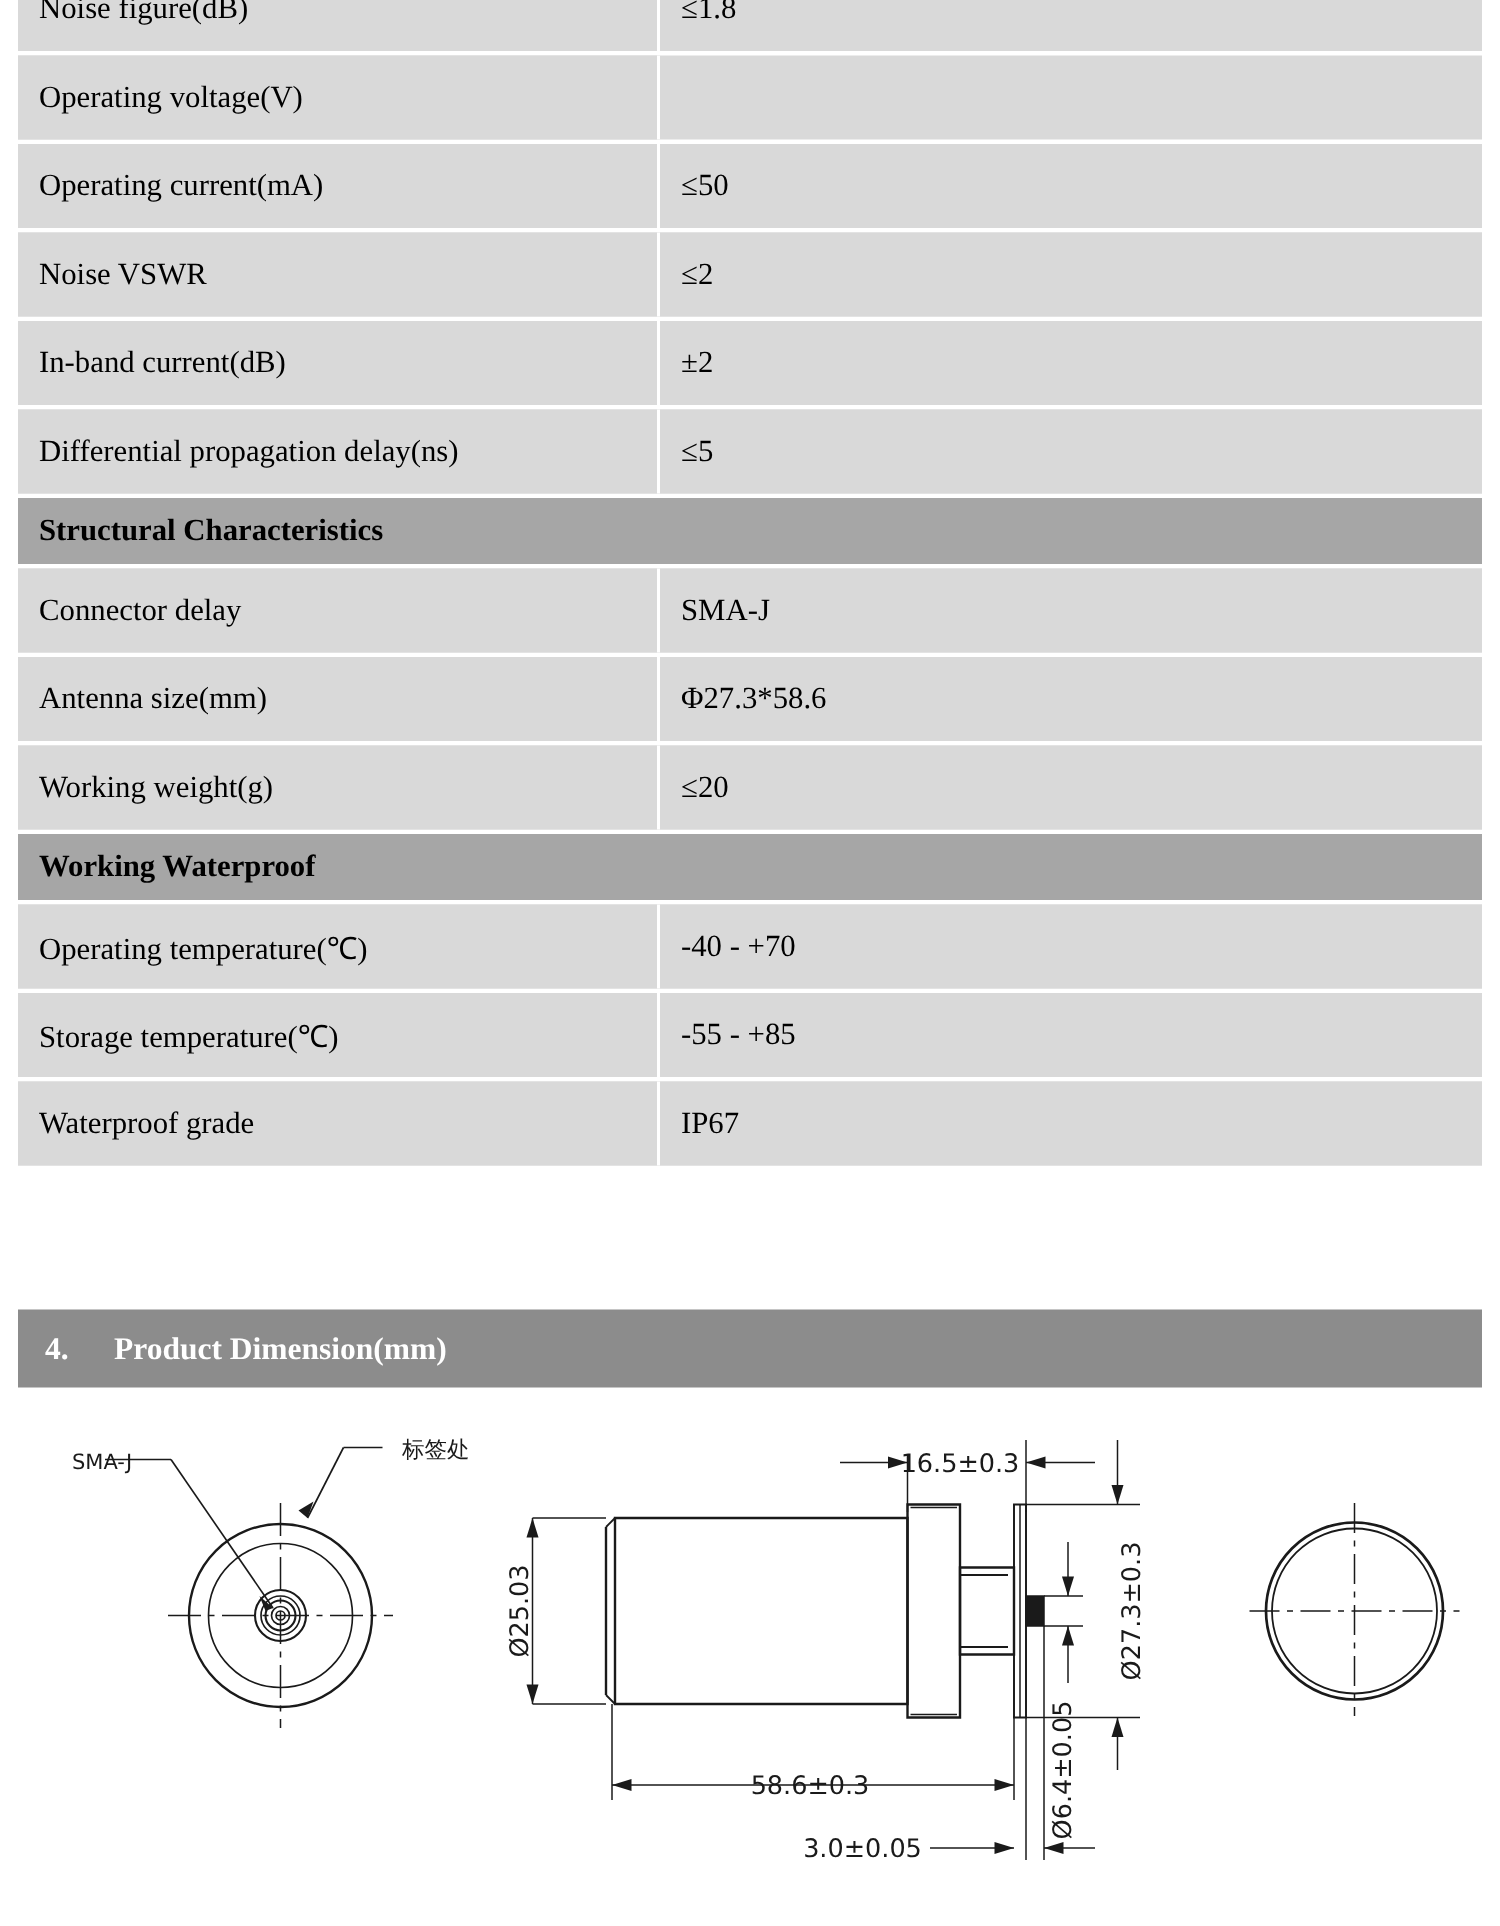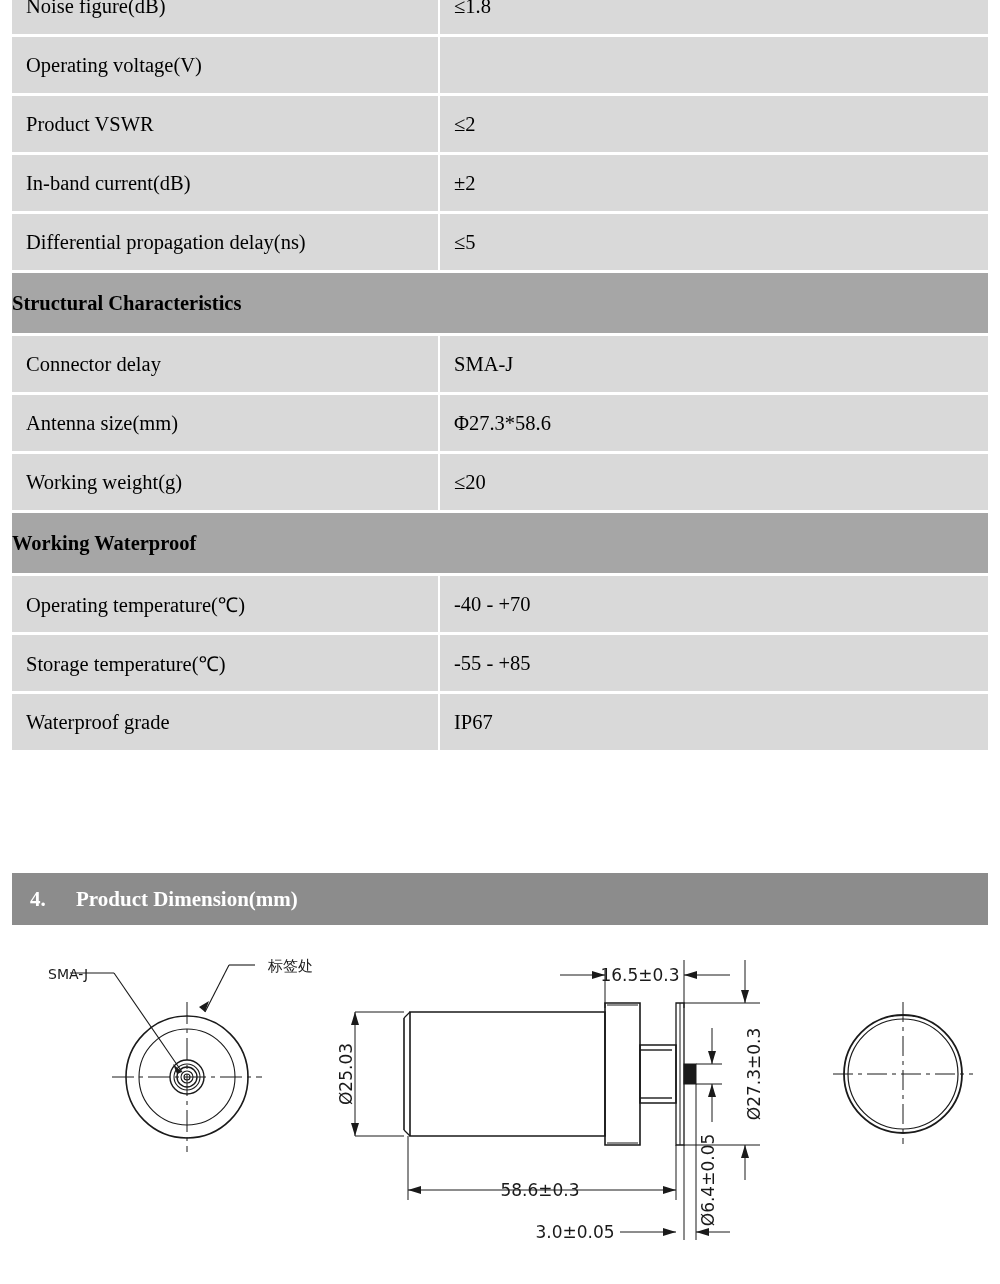--- a/index.html
+++ b/index.html
@@ -38,24 +38,25 @@
   .spec-row .c-value{
     flex:1 1 auto;
     display:flex;align-items:center;
     padding-left:14px;
     box-sizing:border-box;
     font-size:20.5px;
     color:#000;
     background:#d9d9d9;
   }
   .section-band{
-    height:60px;
+    height:44px;
     margin-bottom:3px;
     background:#a6a6a6;
     display:flex;align-items:center;
+    padding-left:14px;
     box-sizing:border-box;
     font-size:20.5px;
     font-weight:bold;
     color:#000;
   }
 
   
   .dim-banner{
     position:absolute;
     left:12px; top:873px;
@@ -86,21 +87,25 @@
 
   <div class="spec-table" id="spec-table">
       <div class="spec-row">
         <div class="c-label">Noise figure(dB)</div>
         <div class="c-value">≤1.8</div>
       </div>
       <div class="spec-row">
         <div class="c-label">Operating voltage(V)</div>
       </div>
       <div class="spec-row">
-        <div class="c-label">Product VSWR</div>
+        <div class="c-label">Operating current(mA)</div>
+        <div class="c-value">≤50</div>
+      </div>
+      <div class="spec-row">
+        <div class="c-label">Noise VSWR</div>
         <div class="c-value">≤2</div>
       </div>
       <div class="spec-row">
         <div class="c-label">In-band current(dB)</div>
         <div class="c-value">±2</div>
       </div>
       <div class="spec-row">
         <div class="c-label">Differential propagation delay(ns)</div>
         <div class="c-value">≤5</div>
       </div>

